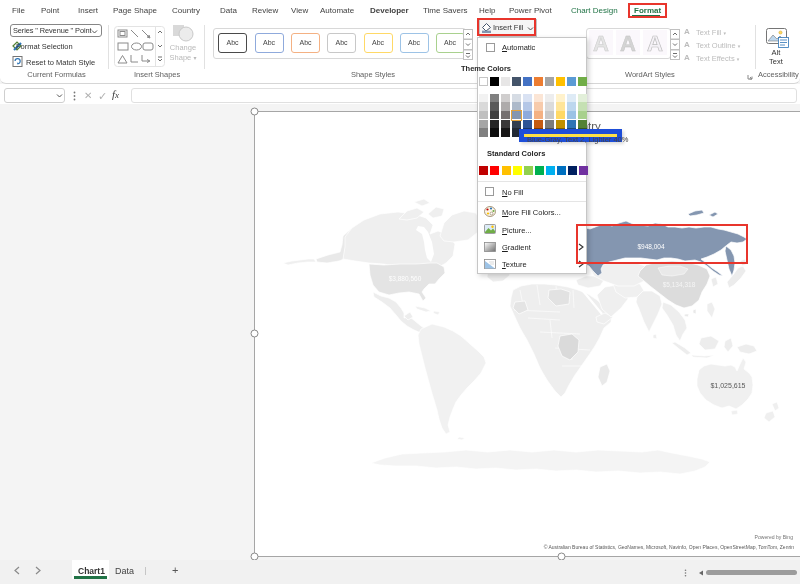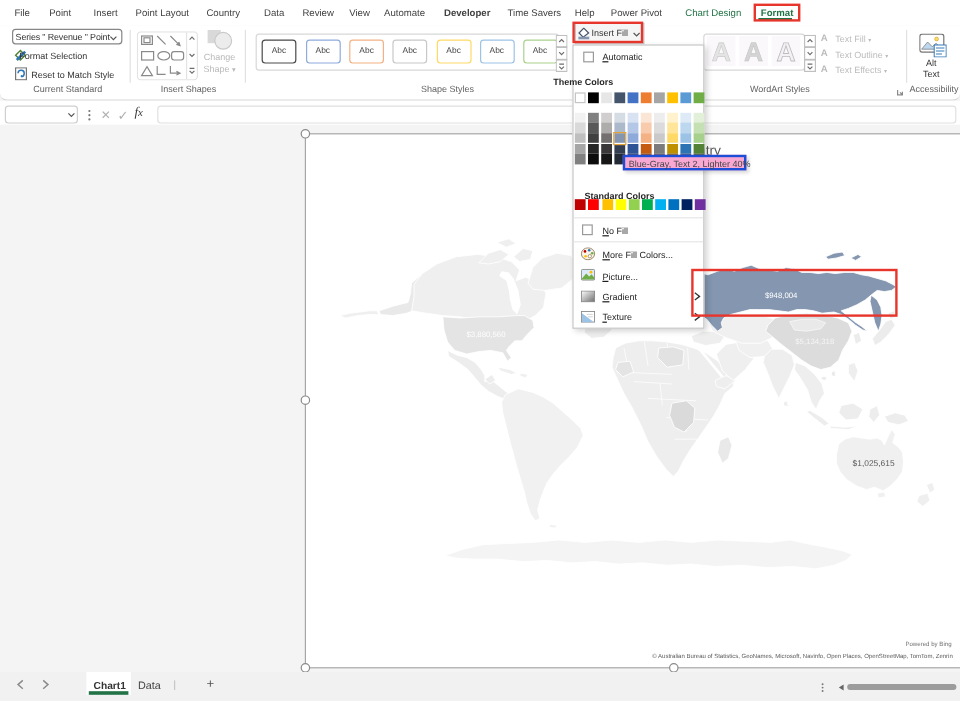--- a/index.html
+++ b/index.html
@@ -16,21 +16,21 @@
   .sw{position:absolute;width:9px;height:9px;}
 </style>
 </head>
 <body>
 <div id="root">
 
 <div class="abs" style="left:0;top:0;width:800px;height:21px;background:#ffffff;"></div>
 <span class="menu" style="left:12px;">File</span>
 <span class="menu" style="left:41px;">Point</span>
 <span class="menu" style="left:78px;">Insert</span>
-<span class="menu" style="left:113px;">Point Layout</span>
+<span class="menu" style="left:113px;">Page Shape</span>
 <span class="menu" style="left:172px;">Country</span>
 <span class="menu" style="left:220px;">Data</span>
 <span class="menu" style="left:252px;">Review</span>
 <span class="menu" style="left:291px;">View</span>
 <span class="menu" style="left:320px;">Automate</span>
 <span class="menu" style="left:370px;font-weight:bold;">Developer</span>
 <span class="menu" style="left:423px;">Time Savers</span>
 <span class="menu" style="left:479px;">Help</span>
 <span class="menu" style="left:509px;">Power Pivot</span>
 <span class="menu green" style="left:571px;">Chart Design</span>
@@ -51,21 +51,21 @@
   <path d="M2 6 L6 2 L10 6 L6 10 Z" fill="#fff" stroke="#538135" stroke-width="1.2"></path>
   <path d="M3 10 L10 3" stroke="#2e75b6" stroke-width="2.2"></path>
 </svg>
 <span class="abs" style="left:16px;top:42px;font-size:7.5px;color:#333;">Format Selection</span>
 <svg class="abs" style="left:12px;top:56px;" width="11" height="11" viewBox="0 0 11 11">
   <rect x="1" y="0.5" width="9" height="10" fill="#fff" stroke="#757575"></rect>
   <path d="M3 5 A2.6 2.6 0 1 1 5.5 7.8" fill="none" stroke="#2e75b6" stroke-width="1.2"></path>
   <path d="M5.5 6.3 L5.2 8.2 L7 7.6" fill="#2e75b6"></path>
 </svg>
 <span class="abs" style="left:26px;top:58px;font-size:7.5px;color:#333;">Reset to Match Style</span>
-<div class="glabel" style="left:27px;width:59px;">Current Standard</div>
+<div class="glabel" style="left:27px;width:59px;">Current Formulas</div>
 
 <svg class="abs" style="left:114px;top:26px;" width="51px" height="41px" viewBox="0 0 51 41">
   <rect x="0.5" y="0.5" width="50" height="40" rx="3" fill="#fff" stroke="#e3e3e3"></rect>
   <line x1="41.5" y1="1" x2="41.5" y2="40" stroke="#e3e3e3"></line>
   <g stroke="#8a8a8a" fill="none">
     <rect x="4" y="4" width="9" height="7"></rect>
     <rect x="6" y="5.5" width="5" height="4"></rect>
     <line x1="17" y1="4" x2="24" y2="11"></line>
     <line x1="28" y1="4" x2="35" y2="11"></line>
     <path d="M33 11 L36 12 L35 9" fill="#8a8a8a"></path>
@@ -367,21 +367,21 @@
   <div class="sw" style="left:479.4px;top:166px;background:#c00000;"></div>
   <div class="sw" style="left:490.4px;top:166px;background:#ff0000;"></div>
   <div class="sw" style="left:501.5px;top:166px;background:#ffc000;"></div>
   <div class="sw" style="left:512.5px;top:166px;background:#ffff00;"></div>
   <div class="sw" style="left:523.5px;top:166px;background:#92d050;"></div>
   <div class="sw" style="left:534.5px;top:166px;background:#00b050;"></div>
   <div class="sw" style="left:545.6px;top:166px;background:#00b0f0;"></div>
   <div class="sw" style="left:556.6px;top:166px;background:#0070c0;"></div>
   <div class="sw" style="left:567.6px;top:166px;background:#002060;"></div>
   <div class="sw" style="left:578.7px;top:166px;background:#7030a0;"></div>
-  <span class="abs" style="left:487px;top:149px;font-size:7.5px;font-weight:bold;color:#262626;margin-top:10px;">Standard Colors</span>
+  <span class="abs" style="left:487px;top:149px;font-size:7.5px;font-weight:bold;color:#262626;">Standard Colors</span>
 
   <div class="abs" style="left:478px;top:181px;width:108px;height:1px;background:#e5e5e5;"></div>
   <div class="abs" style="left:485px;top:187px;width:9px;height:9px;border:1px solid #9a9a9a;background:#fff;box-sizing:border-box;"></div>
   <span class="mi-text" style="top:188px;"><u>N</u>o Fill</span>
   <div class="abs" style="left:478px;top:201px;width:108px;height:1px;background:#e5e5e5;"></div>
   <svg class="abs" style="left:484px;top:206px;" width="12" height="11" viewBox="0 0 12 11">
     <ellipse cx="6" cy="5.5" rx="5.5" ry="5" fill="#fbf5e8" stroke="#97815f" stroke-width="0.8"></ellipse>
     <circle cx="3.5" cy="3.5" r="1.1" fill="#c00000"></circle>
     <circle cx="7" cy="2.5" r="1.1" fill="#2e75b6"></circle>
     <circle cx="9.5" cy="5" r="1.1" fill="#70ad47"></circle>
@@ -412,21 +412,21 @@
     <rect x="0.5" y="0.5" width="11" height="9" fill="#fff" stroke="#8a8a8a" stroke-width="0.8"></rect>
     <path d="M1 9.5 L1 2 L11 9.5 Z" fill="#9dc3e6"></path>
     <path d="M5 3 L10 3 M6 5 L10 5" stroke="#c9c9c9" stroke-width="0.7"></path>
   </svg>
   <span class="mi-text" style="top:260px;"><u>T</u>exture</span>
   <svg class="abs" style="left:578px;top:260px;" width="6" height="8" viewBox="0 0 6 8">
         <path d="M1 1 L5 4 L1 7" fill="none" stroke="#333" stroke-width="1.1"></path>
       </svg>
 </div>
 
-<div class="abs" style="left:519px;top:128.5px;width:103px;height:13px;background:#f9a8d4;border:2px solid #1d4ed8;box-shadow:2px 2px 3px rgba(0,0,0,0.15);z-index:50;box-sizing:border-box;font-size:7.5px;color:#444;line-height:11px;padding-left:3px;white-space:nowrap;">Blue-Gray, Text 2, Lighter 40%</div>
+<div class="abs" style="left:519px;top:128.5px;width:103px;height:13px;background:#fde047;border:5px solid #1d4ed8;box-shadow:2px 2px 3px rgba(0,0,0,0.15);z-index:50;box-sizing:border-box;font-size:7.5px;color:#444;line-height:11px;padding-left:3px;white-space:nowrap;">Blue-Gray, Text 2, Lighter 40%</div>
 
 <div class="redbox" style="left:628px;top:2.5px;width:39px;height:15px;"></div>
 <div class="redbox" style="left:477px;top:17.5px;width:59px;height:18px;"></div>
 <div class="redbox" style="left:576px;top:224px;width:172px;height:40px;"></div>
 
 <div class="abs" style="left:0;top:560px;width:800px;height:24px;background:#f1f1f1;"></div>
 <svg class="abs" style="left:13px;top:566px;" width="8" height="9" viewBox="0 0 8 9">
       <path d="M6 1 L2 4.5 L6 8" fill="none" stroke="#8a8a8a" stroke-width="1.2"></path>
     </svg>
 <svg class="abs" style="left:34px;top:566px;" width="8" height="9" viewBox="0 0 8 9">

